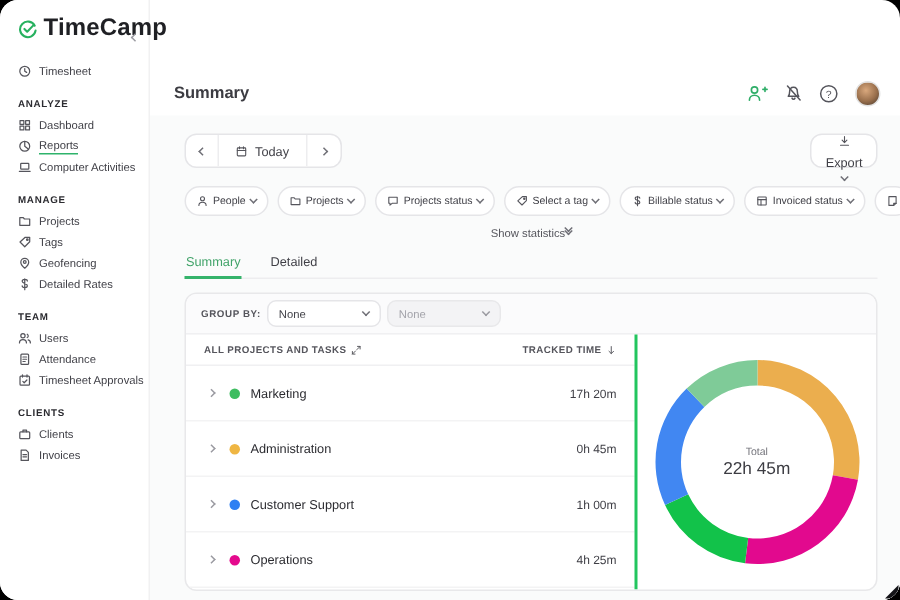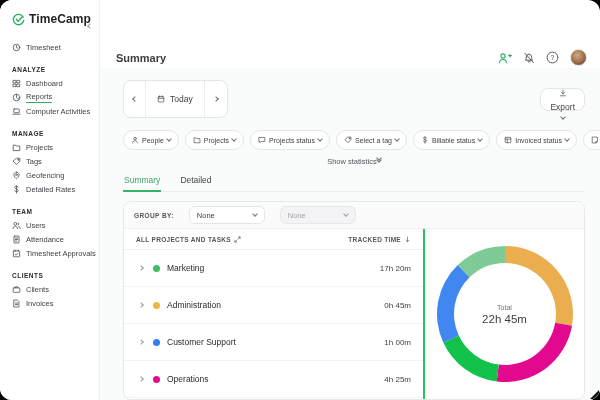--- a/index.html
+++ b/index.html
@@ -2,21 +2,21 @@
 <html><head>
 <meta charset="utf-8">
 <style>
   * { box-sizing: border-box; margin: 0; padding: 0; }
   html,body { width:600px; height:400px; background:#000; font-family:"Liberation Sans", sans-serif; }
   .window { width:600px; height:400px; background:#fff; border-radius:12px; overflow:hidden; display:flex; position:relative; }
 
   
   .sidebar { flex:0 0 100px; width:100px; background:#fff; border-right:1px solid #f1f1f2; padding:10px 4px 0 12px; position:relative; }
   .logo-row { display:flex; align-items:center; gap:4px; margin-bottom:4px; height:18px; }
-  .logo-text { font-size:12px; font-weight:bold; color:#1f2024; letter-spacing:.1px; }
+  .logo-text { font-size:16px; font-weight:bold; color:#1f2024; letter-spacing:.1px; }
   .collapse-btn { position:absolute; right:7px; top:14px; cursor:pointer; }
   .nav { margin-top:12px; }
   .nav-item { display:flex; align-items:center; gap:5px; height:14px; cursor:pointer; }
   .nav-label { font-size:7.5px; color:#3f3f46; white-space:nowrap; }
   .nav-label.active { border-bottom:1px solid #2eb36b; padding-bottom:1px; }
   .sec-label { margin-top:9px; height:13px; display:flex; align-items:center; font-size:6.5px; font-weight:bold; letter-spacing:.5px; color:#2b2b30; }
   .si { width:9px; height:9px; stroke:#55555c; fill:none; stroke-width:1.1; stroke-linecap:round; stroke-linejoin:round; flex-shrink:0; }
 
   
   .cv { display:inline-block; width:4px; height:4px; border-right:1.1px solid #6f6f76; border-bottom:1.1px solid #6f6f76; flex-shrink:0; }
@@ -30,21 +30,21 @@
   .topbar { height:30px; display:flex; align-items:center; padding:0 13px 0 16px; background:#fff; }
   .page-title { font-size:11px; font-weight:bold; color:#3c3c42; }
   .hicons { margin-left:auto; display:flex; align-items:center; gap:11px; }
   .hicon { display:flex; align-items:center; justify-content:center; cursor:pointer; }
   .avatar { width:17px; height:17px; border-radius:50%; background:radial-gradient(circle at 42% 35%, #d9a87d 0%, #996f4c 55%, #42372c 100%); border:1px solid #e2e2e2; }
 
   .content { flex:1; background:#fafbfb; padding:12px 15px 0 23px; position:relative; }
 
   
   .toolbar { display:flex; align-items:center; }
-  .datenav { display:flex; align-items:stretch; height:38px; background:#fff; border:1px solid #e5e5e8; border-radius:8px; overflow:hidden; }
+  .datenav { display:flex; align-items:stretch; height:23px; background:#fff; border:1px solid #e5e5e8; border-radius:8px; overflow:hidden; }
   .dn-btn { width:22px; display:flex; align-items:center; justify-content:center; cursor:pointer; }
   .dn-sep { border-right:1px solid #ededef; }
   .dn-today { display:flex; align-items:center; gap:5px; padding:0 11px; font-size:8.5px; color:#3f3f46; cursor:pointer; }
   .export-btn { margin-left:auto; display:flex; align-items:center; gap:5px; height:23px; background:#fff; border:1px solid #e5e5e8; border-radius:8px; padding:0 9px; font-size:8.5px; color:#3f3f46; cursor:pointer;flex-direction:column; }
 
   
   .filters { display:flex; gap:6px; margin-top:12px; }
   .pill { display:flex; align-items:center; gap:3px; height:20px; background:#fff; border:1px solid #e5e5e8; border-radius:10px; padding:0 7px; font-size:7px; color:#3f3f46; white-space:nowrap; cursor:pointer; }
   .fi { width:8px; height:8px; stroke:#55555c; fill:none; stroke-width:1.1; stroke-linecap:round; stroke-linejoin:round; flex-shrink:0; }
 
@@ -52,21 +52,21 @@
   .dblchev { display:flex; flex-direction:column; gap:0; margin-top:1px; }
   .dblchev .cv { margin-top:-2px; }
 
   
   .tabs { display:flex; gap:18px; margin-top:9px; border-bottom:1px solid #ededef; }
   .tab { font-size:8.5px; color:#3f3f46; padding:0 1px 5px 1px; cursor:pointer; }
   .tab.active { color:#41a369; border-bottom:2px solid #35b36b; margin-bottom:-1px; }
 
   
   .card { margin-top:9px; height:199px; background:#fff; border:1px solid #e8e8ea; border-radius:8px; display:flex; flex-direction:column; overflow:hidden; }
-  .groupbar { height:27px; flex:0 0 27px; background:#fbfbfc; border-bottom:1px solid #f0f0f2; display:flex; align-items:center; gap:15px; padding:0 10px; }
+  .groupbar { height:27px; flex:0 0 27px; background:#fbfbfc; border-bottom:1px solid #f0f0f2; display:flex; align-items:center; gap:4px; padding:0 10px; }
   .group-label { font-size:6.5px; font-weight:bold; color:#55555c; letter-spacing:.4px; }
   .gselect { display:flex; align-items:center; justify-content:space-between; width:76px; height:18px; background:#fff; border:1px solid #e5e5e8; border-radius:6px; padding:0 7px; font-size:7.5px; color:#3f3f46; cursor:pointer; }
   .gselect.disabled { background:#f3f3f5; color:#a3a3aa; border-color:#e8e8ea; cursor:default; }
 
   .card-body { flex:1; display:flex; min-height:0; }
   .ptable { flex:1; display:flex; flex-direction:column; min-width:0; }
   .thead { display:flex; align-items:center; height:21px; flex:0 0 21px; padding:0 12px; border-bottom:1px solid #f0f0f2; }
   .th { font-size:6.5px; font-weight:bold; color:#55555c; letter-spacing:.3px; display:flex; align-items:center; gap:3px; }
   .th-right { margin-left:auto; }
   .trow { display:flex; align-items:center; height:37px; flex:0 0 37px; padding:0 12px; border-bottom:1px solid #f3f3f4; cursor:pointer; }

